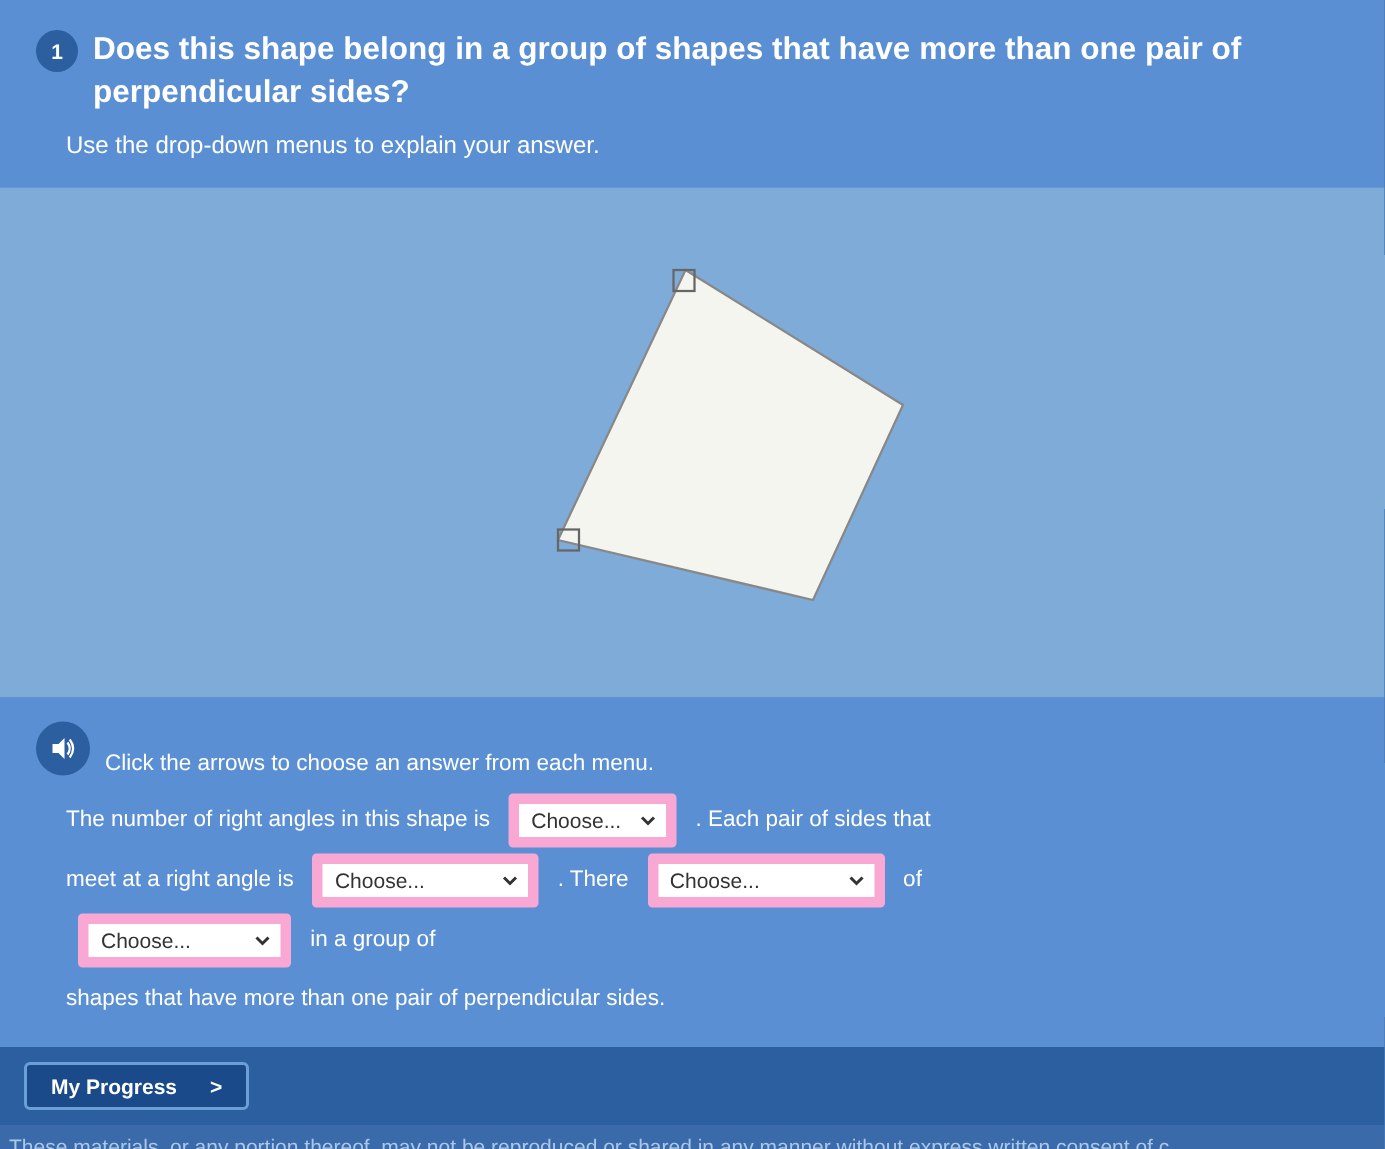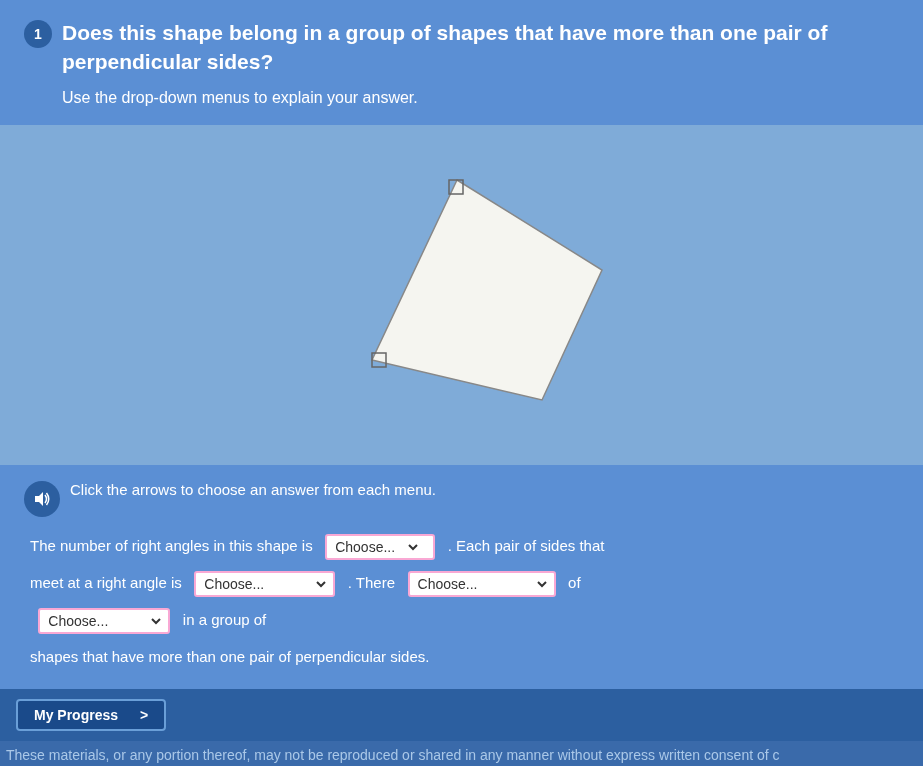--- a/index.html
+++ b/index.html
@@ -50,21 +50,21 @@
     .question-text {
       font-size: 21px;
       font-weight: 600;
       color: white;
       line-height: 1.4;
     }
 
     .instruction-text {
       font-size: 16px;
       color: white;
-      margin-left: 38px;
+      margin-left: 20px;
       margin-top: 4px;
     }
 
     
     .shape-area {
       background: #7fabd8;
       flex: 1;
       display: flex;
       align-items: center;
       justify-content: center;
@@ -84,21 +84,21 @@
     }
 
     
     .answer-area {
       background: #5b8fd4;
       padding: 16px 24px 12px 24px;
     }
 
     .answer-instruction {
       display: flex;
-      align-items: flex-start;
+      align-items: flex-end;
       gap: 10px;
       margin-bottom: 12px;
     }
 
     .speaker-btn {
       background: #2c5fa0;
       border: none;
       border-radius: 50%;
       width: 36px;
       height: 36px;
@@ -111,26 +111,26 @@
 
     .answer-instruction-text {
       color: white;
       font-size: 15px;
     }
 
     .answer-sentences {
       color: white;
       font-size: 15px;
       line-height: 2.0;
-      margin-left: 6px;
+      margin-left: 20px;
     }
 
     .inline-select {
       background: white;
-      border: 2px solid #f9a8d4;
+      border: 7px solid #f9a8d4;
       border-radius: 3px;
       padding: 2px 4px;
       font-size: 14px;
       color: #333;
       cursor: pointer;
       display: inline-flex;
       align-items: center;
       gap: 4px;
       vertical-align: middle;
       min-width: 110px;

